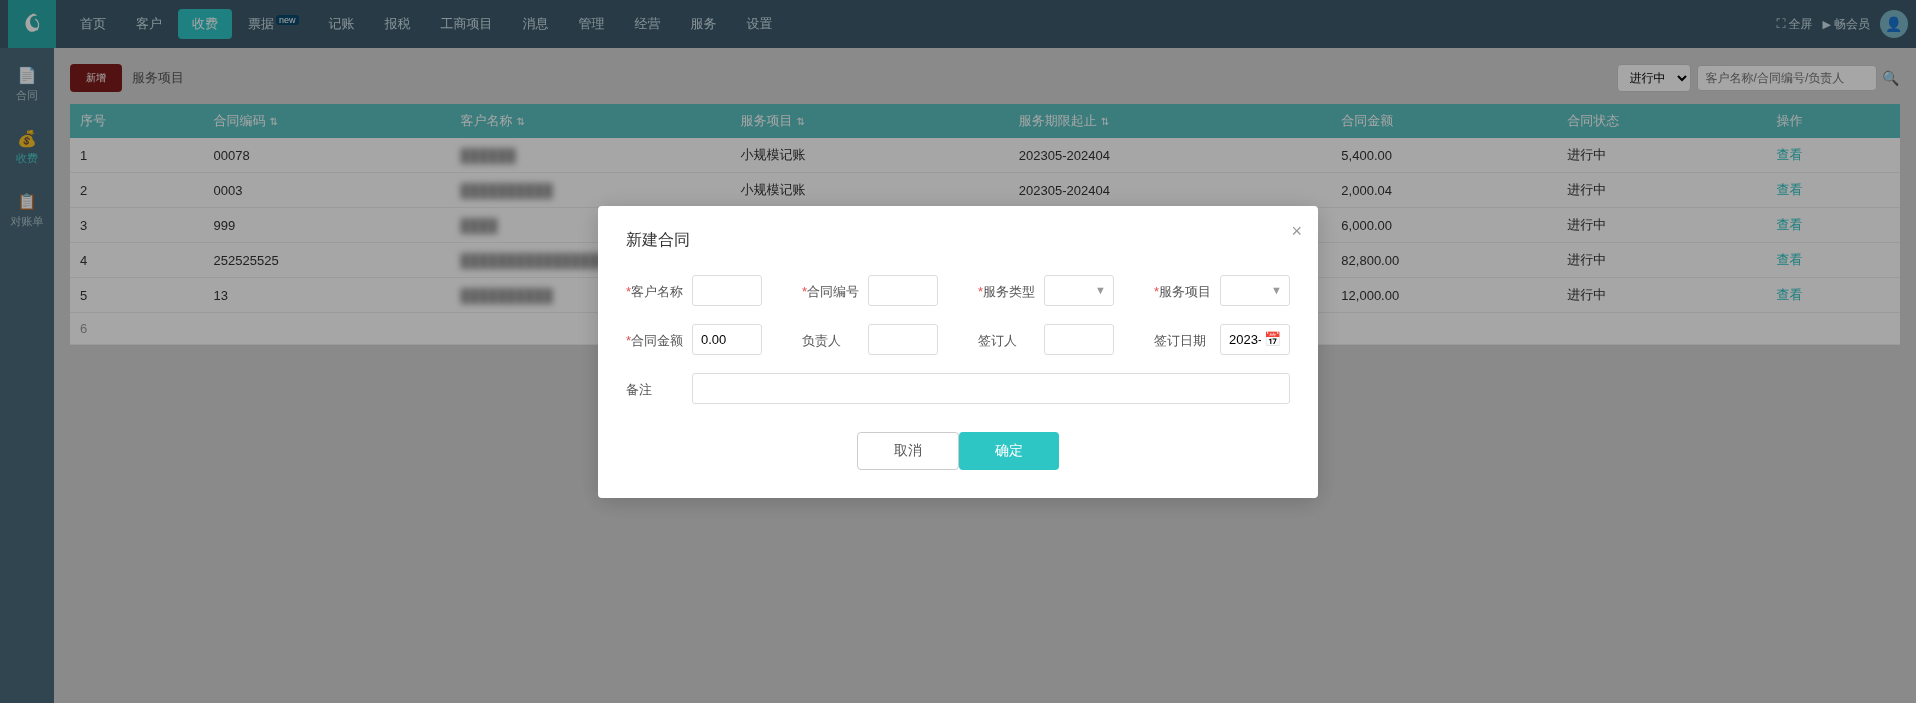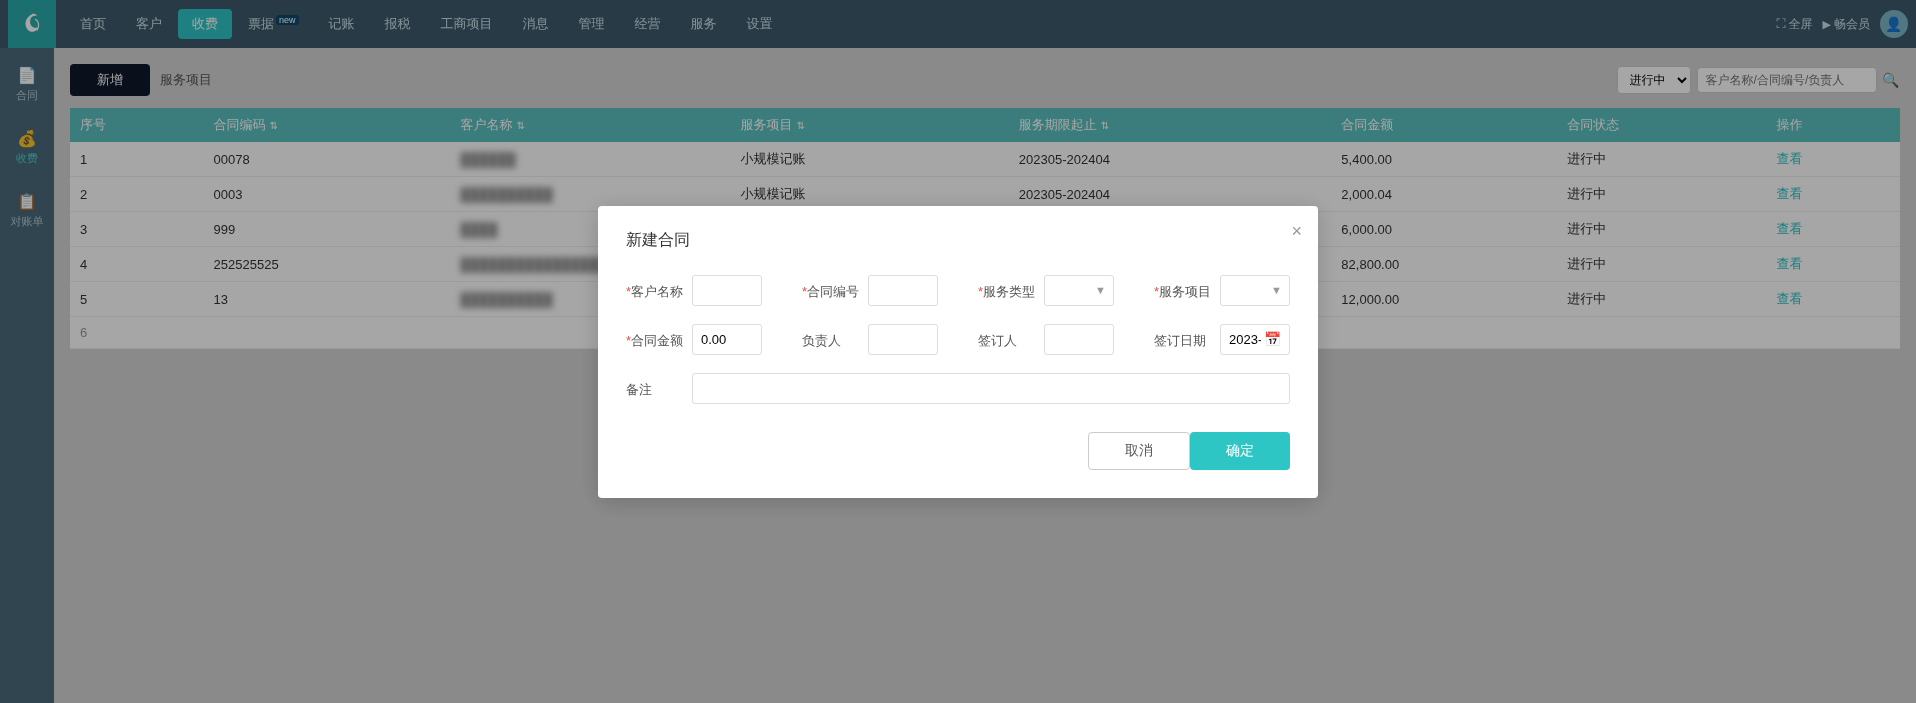--- a/index.html
+++ b/index.html
@@ -84,27 +84,27 @@
     }
 
     
     .toolbar {
       display: flex;
       align-items: center;
       gap: 10px;
       margin-bottom: 12px;
     }
     .btn-new {
-      background: #0f172a;
+      background: #7f1d1d;
       color: #fff;
       border: none;
-      padding: 7px 27px;
-      border-radius: 4px;
-      cursor: pointer;
-      font-size: 13px;
+      padding: 7px 16px;
+      border-radius: 4px;
+      cursor: pointer;
+      font-size: 10px;
     }
     .toolbar-label {
       color: #555;
       font-size: 13px;
     }
     .toolbar-right {
       margin-left: auto;
       display: flex;
       align-items: center;
       gap: 6px;
@@ -198,21 +198,21 @@
     .form-input {
       border: 1px solid #ddd;
       border-radius: 3px;
       padding: 7px 8px;
       font-size: 13px;
       outline: none;
       width: 100%;
     }
     .modal-footer {
       display: flex;
-      justify-content: flex-end;
+      justify-content: center;
       margin-top: 28px;
     }
     .btn-cancel {
       padding: 9px 36px;
       border: 1px solid #ccc;
       background: #fff;
       border-radius: 4px;
       font-size: 14px;
       cursor: pointer;
       color: #555;

